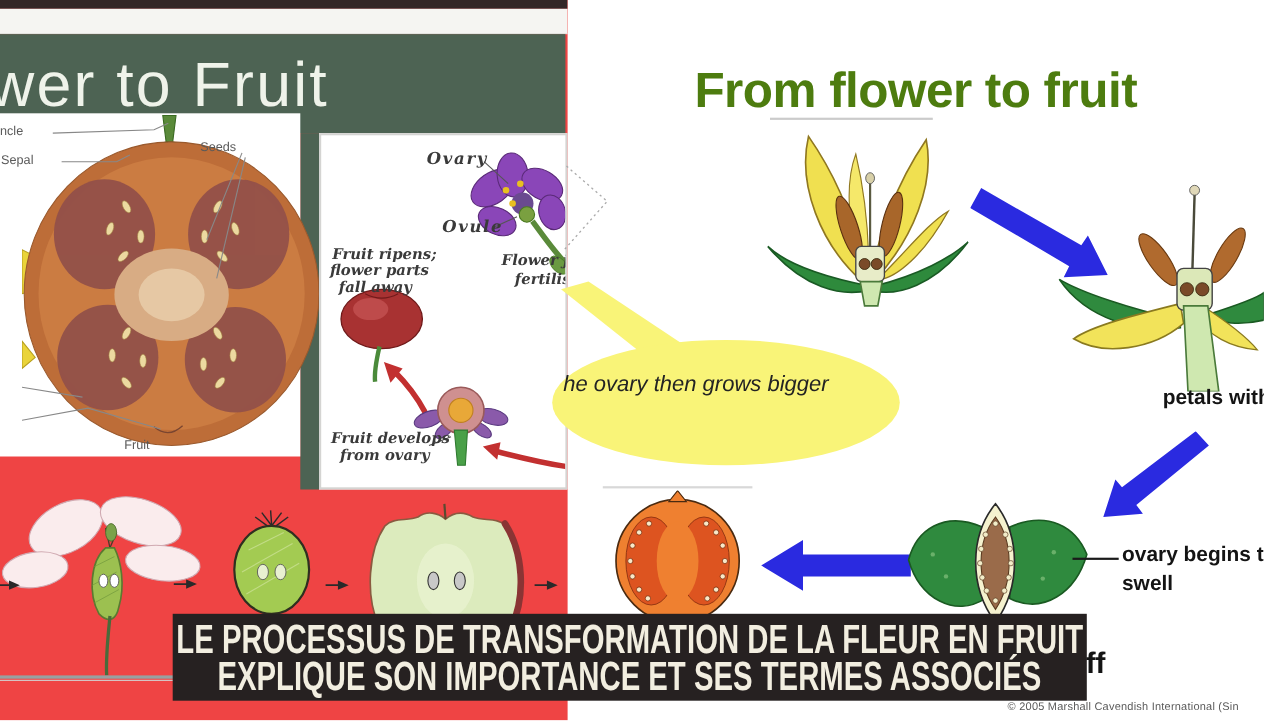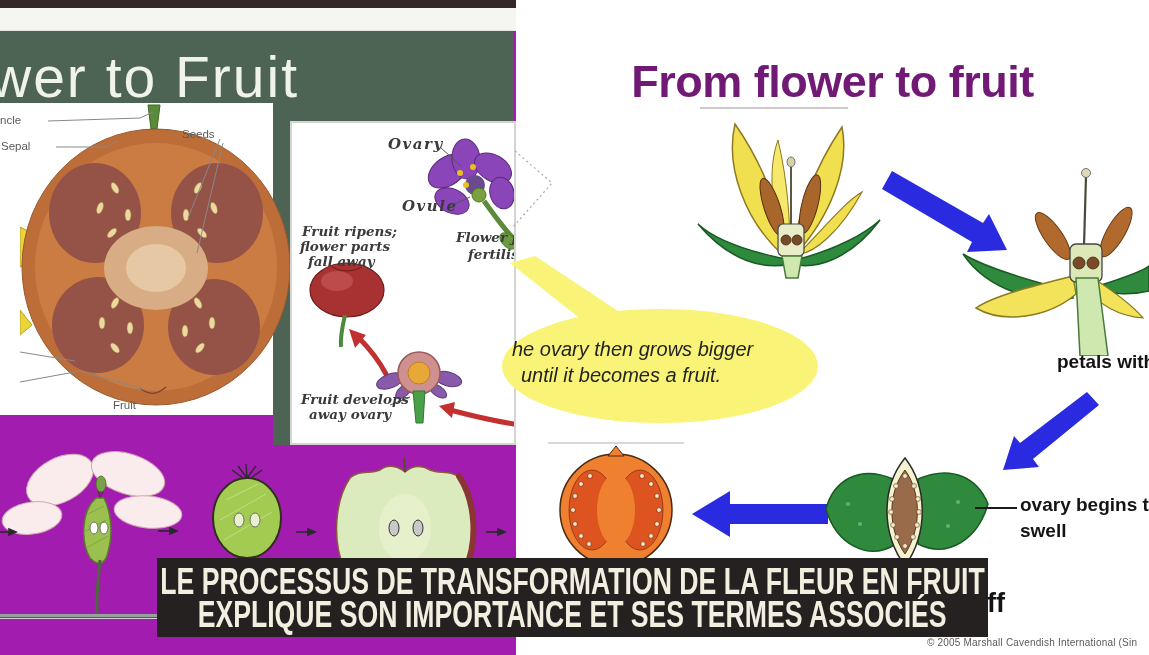--- a/index.html
+++ b/index.html
@@ -2,45 +2,45 @@
 <html><head>
 <meta charset="utf-8">
 <style>
   html,body{margin:0;padding:0;background:#fff;}
   #stage{position:relative;width:1149px;height:655px;overflow:hidden;background:#fff;
          font-family:"Liberation Sans",sans-serif;}
   #stage *{box-sizing:border-box;}
   .abs{position:absolute;}
 
   
-  #left-slide{position:absolute;left:0;top:0;width:516px;height:655px;background:#a21caf;
+  #left-slide{position:absolute;left:0;top:0;width:516px;height:655px;background:#ef4444;
               overflow:hidden;z-index:2;text-align:right;}
   .top-strip{left:0;top:0;width:516px;height:8px;background:#332727;}
   .light-band{left:0;top:8px;width:516px;height:23px;background:#f5f5f2;border-bottom:1px solid #e4e4e0;}
   .green-header{left:0;top:31px;width:514px;height:90px;background:#4d6353;}
   .left-title{left:-10px;top:44px;font-size:57px;font-weight:400;color:#eff3ea;letter-spacing:2px;white-space:nowrap;}
   .green-strip{left:273px;top:121px;width:17px;height:324px;background:#4d6353;}
   .tomato-box{left:0;top:103px;width:273px;height:312px;background:#fff;padding-left:20px;}
   .cycle-box{left:290px;top:121px;width:226px;height:324px;background:#fff;border:2px solid #d4d4d2;overflow:hidden;padding-left:12px;}
   .tom-label{color:#5a5a5a;font-size:11.5px;}
   .hand{font-family:"DejaVu Serif",serif;font-style:italic;font-weight:bold;color:#3a3a3a;font-size:13.5px;line-height:14px;white-space:nowrap;}
   .hand-big{font-size:15px;letter-spacing:1.5px;}
   .grey-line-a{left:0;top:614px;width:516px;height:3px;background:#98a0a0;}
   .grey-line-b{left:0;top:618px;width:516px;height:1px;background:#d2d2d2;}
 
   
   #right-slide{position:absolute;left:0;top:0;width:1149px;height:655px;z-index:1;}
   .right-title{left:516px;top:56px;width:633px;text-align:center;font-size:45px;font-weight:bold;
-               color:#701a75;letter-spacing:-0.5px;white-space:nowrap;}
+               color:#4d7c0f;letter-spacing:-0.5px;white-space:nowrap;}
   .title-underline{left:700px;top:107px;width:148px;height:2px;background:#cbcbcb;}
   .bold-label{font-size:20px;font-weight:bold;color:#141414;white-space:nowrap;}
   .small-grey-line{left:548px;top:442px;width:136px;height:2px;background:#d8d8d8;}
   .leader{border-top:2px solid #1a1a1a;}
   .ff-frag{left:987px;top:588px;font-size:27px;font-weight:bold;color:#141414;}
-  .copyright{left:916px;top:637px;font-size:10px;color:#5a5a5a;letter-spacing:0.2px;white-space:nowrap;margin-left:11px;}
+  .copyright{left:916px;top:637px;font-size:10px;color:#5a5a5a;letter-spacing:0.2px;white-space:nowrap;}
 
   
   #overlay{position:absolute;left:0;top:0;width:972px;height:655px;z-index:3;pointer-events:none;font-style:italic;}
   .bubble-text{font-size:20px;font-weight:500;color:#232323;white-space:nowrap;}
 
   
   #caption-bar{position:absolute;left:157px;top:558px;width:831px;height:79px;background:#262121;
                z-index:10;display:flex;flex-direction:column;align-items:center;justify-content:center;}
   .cap-line{display:inline-block;transform:scaleX(0.72);transform-origin:50% 50%;white-space:nowrap;
             font-size:37px;line-height:33px;font-weight:bold;color:#f2eee0;letter-spacing:0px;}
@@ -271,21 +271,21 @@
         <polygon points="147,283 163,279 160,295" fill="#c23030"></polygon>
       </svg>
       <div class="abs hand hand-big" style="left:96px;top:14px;">Ovary</div>
       <div class="abs hand hand-big" style="left:110px;top:76px;">Ovule</div>
       <div class="abs hand" style="left:10px;top:101px;">Fruit ripens;</div>
       <div class="abs hand" style="left:8px;top:116px;">flower parts</div>
       <div class="abs hand" style="left:16px;top:131px;">fall away</div>
       <div class="abs hand" style="left:164px;top:107px;">Flower jus</div>
       <div class="abs hand" style="left:176px;top:124px;">fertilisa</div>
       <div class="abs hand" style="left:9px;top:269px;">Fruit develops</div>
-      <div class="abs hand" style="left:17px;top:284px;">away ovary</div>
+      <div class="abs hand" style="left:17px;top:284px;">from ovary</div>
     </div>
 
     <svg class="abs" style="left:0;top:440px;" width="516" height="178" viewBox="0 0 516 178">
       <g fill="#faeced" stroke="#d0aab2" stroke-width="1">
         <ellipse cx="60" cy="40" rx="36" ry="22" transform="rotate(-28 60 40)"></ellipse>
         <ellipse cx="128" cy="34" rx="38" ry="20" transform="rotate(18 128 34)"></ellipse>
         <ellipse cx="32" cy="78" rx="30" ry="16" transform="rotate(-8 32 78)"></ellipse>
         <ellipse cx="148" cy="72" rx="34" ry="16" transform="rotate(6 148 72)"></ellipse>
       </g>
       <line x1="100" y1="58" x2="96" y2="40" stroke="#4a3a2a" stroke-width="1.2"></line>
@@ -342,21 +342,20 @@
 
   <div id="overlay">
     <svg class="abs" style="left:510px;top:146px;" width="50" height="86" viewBox="0 0 50 86">
       <polyline points="5,5 42,37 3,81" fill="none" stroke="#aaa" stroke-width="1.2" stroke-dasharray="2,3"></polyline>
     </svg>
     <svg class="abs" style="left:498px;top:255px;" width="332" height="172" viewBox="0 0 332 172">
       <polygon points="12,8 37,1 129,62 99,77" fill="#f9f478"></polygon>
       <ellipse cx="162" cy="111" rx="158" ry="57" fill="#f9f478"></ellipse>
     </svg>
     <div class="abs bubble-text" style="left:512px;top:338px;">he ovary then grows bigger</div>
-    <div class="abs bubble-text" style="left:521px;top:364px;">until it becomes a fruit.</div>
   </div>
 
   <div id="caption-bar">
     <span class="cap-line">LE PROCESSUS DE TRANSFORMATION DE LA FLEUR EN FRUIT</span>
     <span class="cap-line">EXPLIQUE SON IMPORTANCE ET SES TERMES ASSOCIÉS</span>
   </div>
 
 </div>
 
 </body></html>

